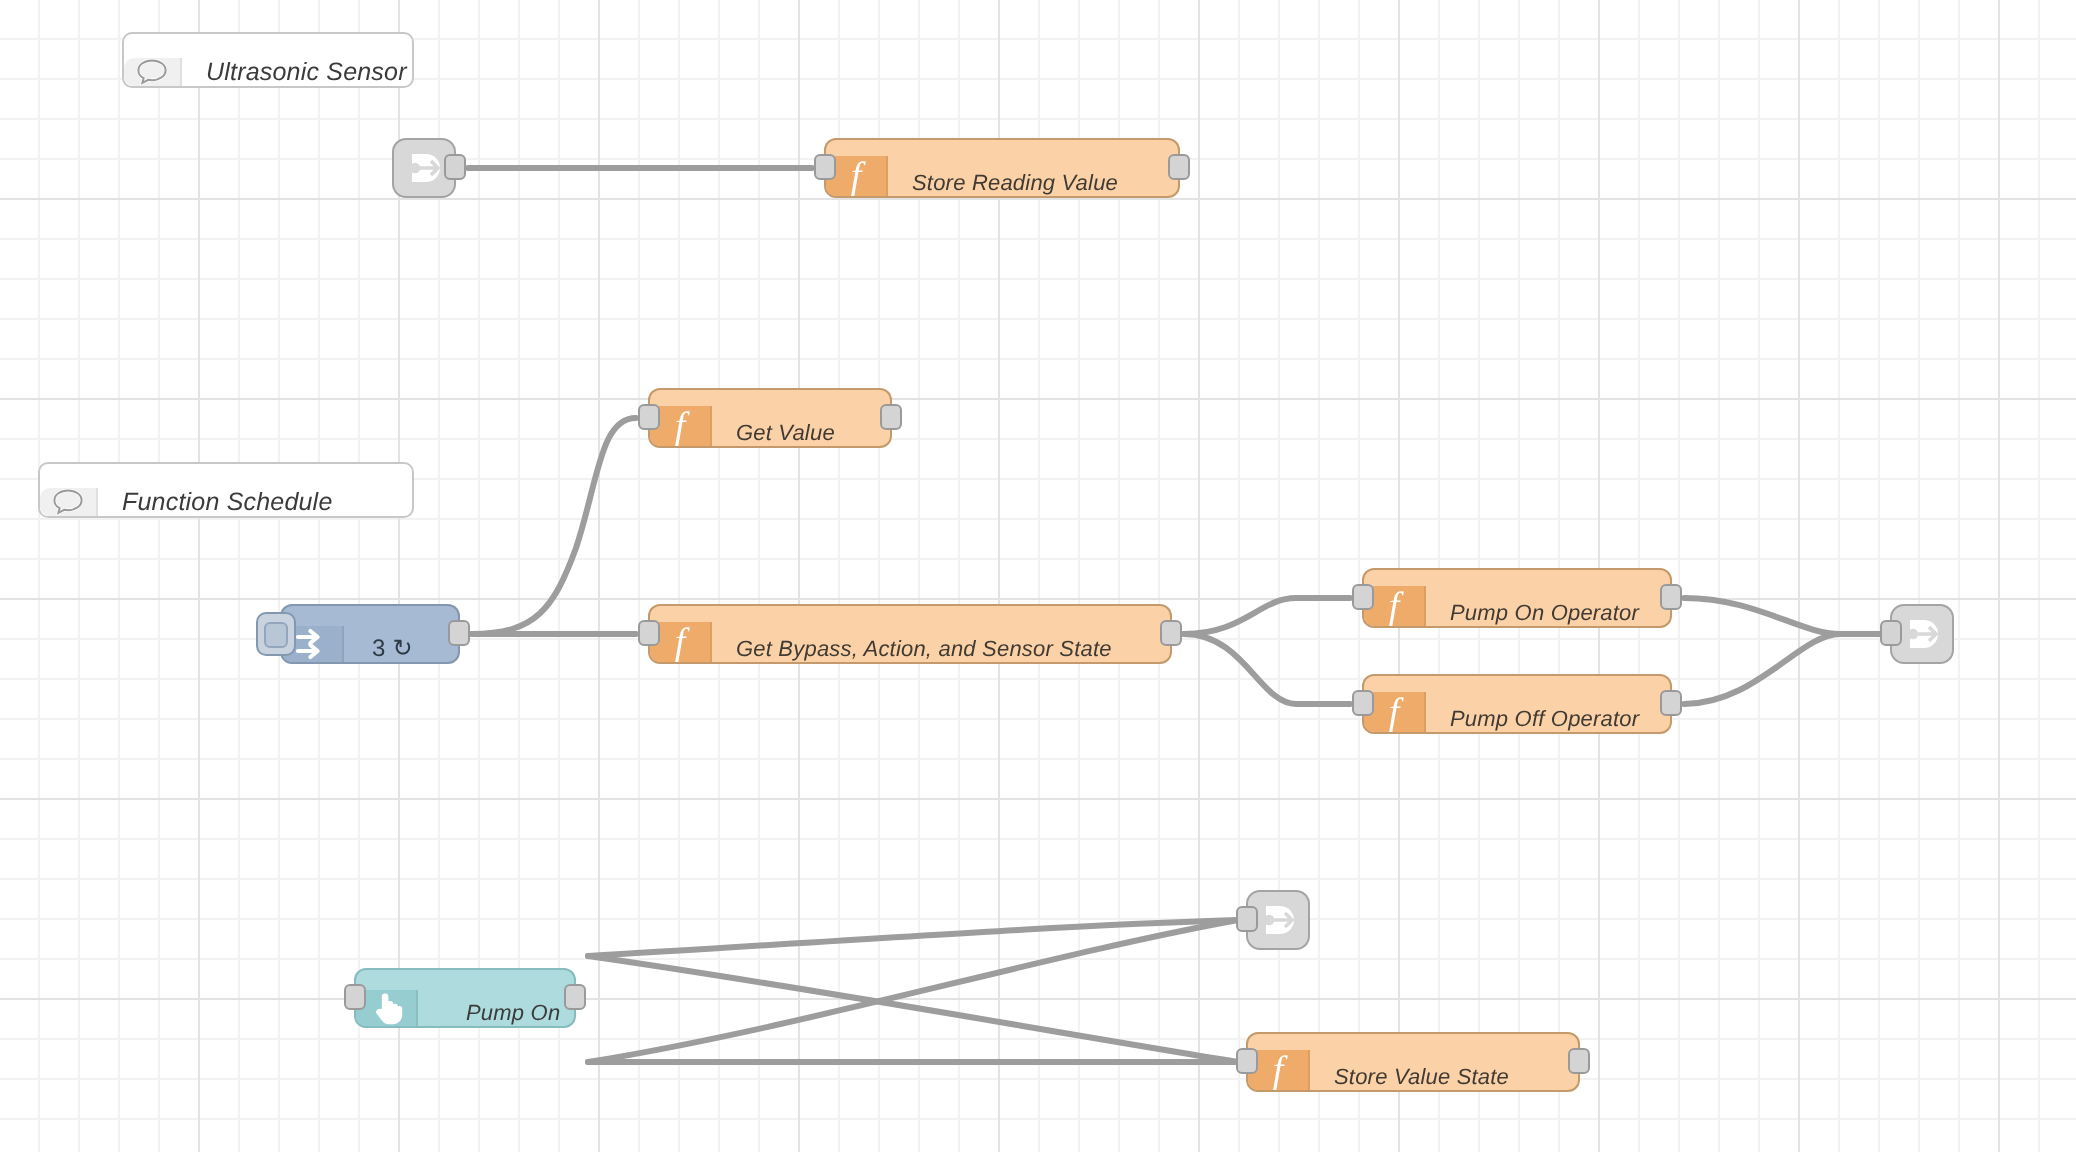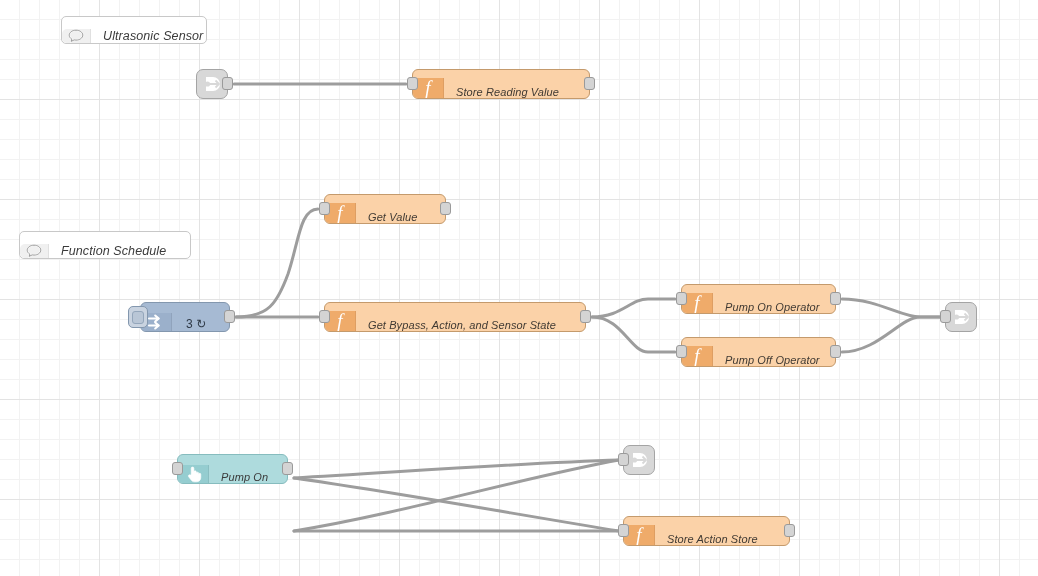--- a/index.html
+++ b/index.html
@@ -202,21 +202,21 @@
   <div class="node comment" style="left:61px; top:16px; width:146px;">
     <div class="icon-box">
       <svg class="icon-svg" width="16" height="14" viewBox="0 0 16 14">
         <path d="M8 1.2C4.2 1.2 1.2 3.4 1.2 6.2c0 1.6 1 3 2.6 3.9L3.2 12.4l2.9-1.5c0.6 0.1 1.2 0.2 1.9 0.2 3.8 0 6.8-2.2 6.8-5S11.8 1.2 8 1.2z" fill="none" stroke="#ffffff" stroke-width="1.6"></path>
         <path d="M8 1.2C4.2 1.2 1.2 3.4 1.2 6.2c0 1.6 1 3 2.6 3.9L3.2 12.4l2.9-1.5c0.6 0.1 1.2 0.2 1.9 0.2 3.8 0 6.8-2.2 6.8-5S11.8 1.2 8 1.2z" fill="none" stroke="#9a9a9a" stroke-width="1"></path>
       </svg>
     </div>
     <div class="label">Ultrasonic Sensor</div>
   </div>
 
-  <div class="node comment" style="left:19px; top:231px; width:172px;">
+  <div class="node comment" style="left:19px; top:231px; width:188px;">
     <div class="icon-box">
       <svg class="icon-svg" width="16" height="14" viewBox="0 0 16 14">
         <path d="M8 1.2C4.2 1.2 1.2 3.4 1.2 6.2c0 1.6 1 3 2.6 3.9L3.2 12.4l2.9-1.5c0.6 0.1 1.2 0.2 1.9 0.2 3.8 0 6.8-2.2 6.8-5S11.8 1.2 8 1.2z" fill="none" stroke="#ffffff" stroke-width="1.6"></path>
         <path d="M8 1.2C4.2 1.2 1.2 3.4 1.2 6.2c0 1.6 1 3 2.6 3.9L3.2 12.4l2.9-1.5c0.6 0.1 1.2 0.2 1.9 0.2 3.8 0 6.8-2.2 6.8-5S11.8 1.2 8 1.2z" fill="none" stroke="#9a9a9a" stroke-width="1"></path>
       </svg>
     </div>
     <div class="label">Function Schedule</div>
   </div>
 
 
@@ -300,21 +300,21 @@
 
   <div class="node link" style="left:945px; top:302px; width:32px;">
     <svg class="icon-svg" width="20" height="18" viewBox="0 0 20 18">
       <path d="M4 2 L4 16 L11 16 A6 6 0 0 0 11 2 Z" fill="#ffffff"></path>
       <circle cx="5.5" cy="9" r="2.6" fill="#d8d8d8"></circle>
       <path d="M8 9 L17 9 M13.5 5.5 L17 9 L13.5 12.5" fill="none" stroke="#d8d8d8" stroke-width="1.8"></path>
     </svg>
     <div class="port in"></div>
   </div>
 
-  <div class="node ui-button" style="left:177px; top:454px; width:111px;">
+  <div class="node ui-button" style="left:177px; top:484px; width:111px;gap:12px;">
     <div class="icon-box">
       <svg class="icon-svg" width="17" height="18" viewBox="0 0 17 18">
         <path d="M6.2 9.2 L6.2 3.4 a1.35 1.35 0 0 1 2.7 0 L8.9 8.2
                  L8.9 7.0 a1.2 1.2 0 0 1 2.4 0 L11.3 8.3
                  a1.15 1.15 0 0 1 2.3 0.1 L13.6 9.4
                  a1.1 1.1 0 0 1 2.2 0.1 L15.8 12.4
                  c0 2.6 -1.8 4.4 -4.3 4.4 l-2.1 0
                  c-1.6 0 -2.5 -0.7 -3.4 -2.0 L3.6 11.7
                  a1.25 1.25 0 0 1 1.9 -1.6 Z" fill="#ffffff" stroke="#ffffff" stroke-width="0.6" stroke-linejoin="round"></path>
       </svg>
@@ -333,18 +333,18 @@
     </svg>
     <div class="port in"></div>
   </div>
 
   <div class="node function" style="left:623px; top:516px; width:167px;">
     <div class="icon-box">
       <svg class="icon-svg" width="18" height="20" viewBox="0 0 18 20">
         <text x="9" y="16" text-anchor="middle" font-family="'Liberation Serif', serif" font-size="19" font-style="italic" fill="#ffffff">f</text>
       </svg>
     </div>
-    <div class="label">Store Action Store</div>
+    <div class="label">Store Value State</div>
     <div class="port in"></div>
     <div class="port out"></div>
   </div>
 
 </div>
 
 </body></html>

